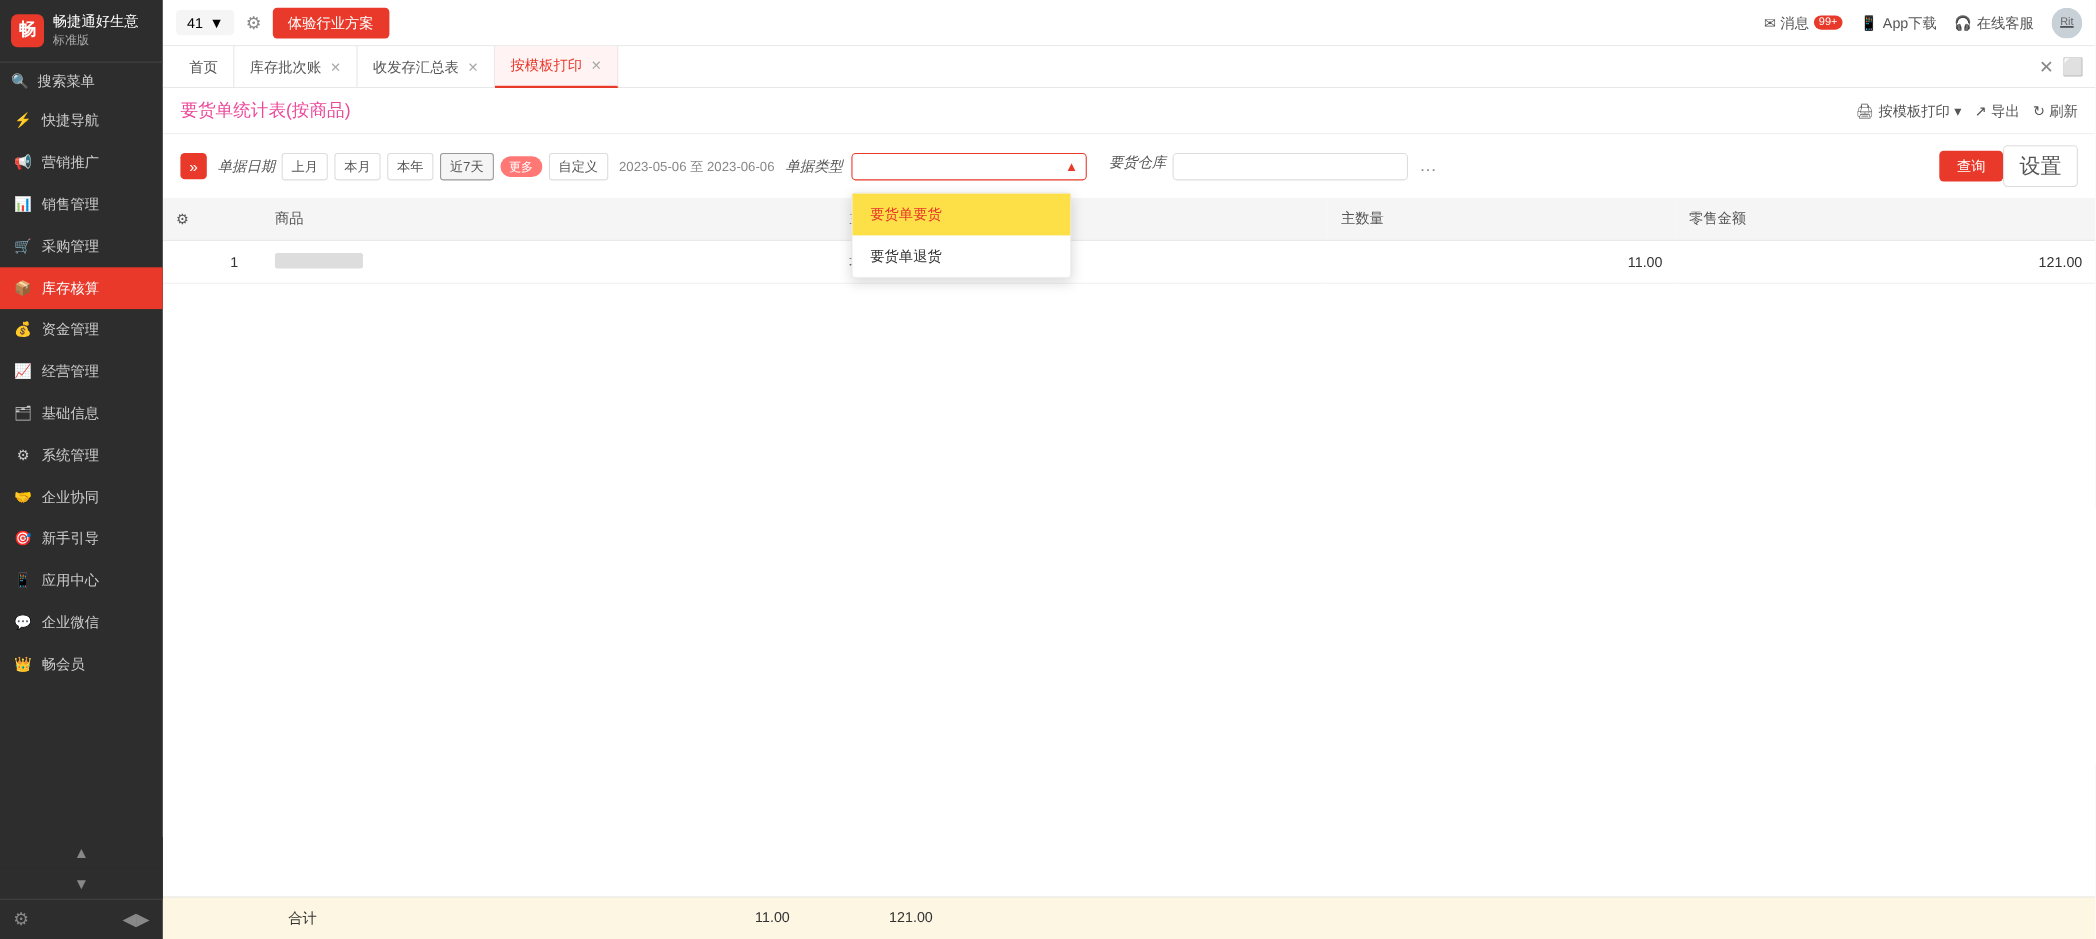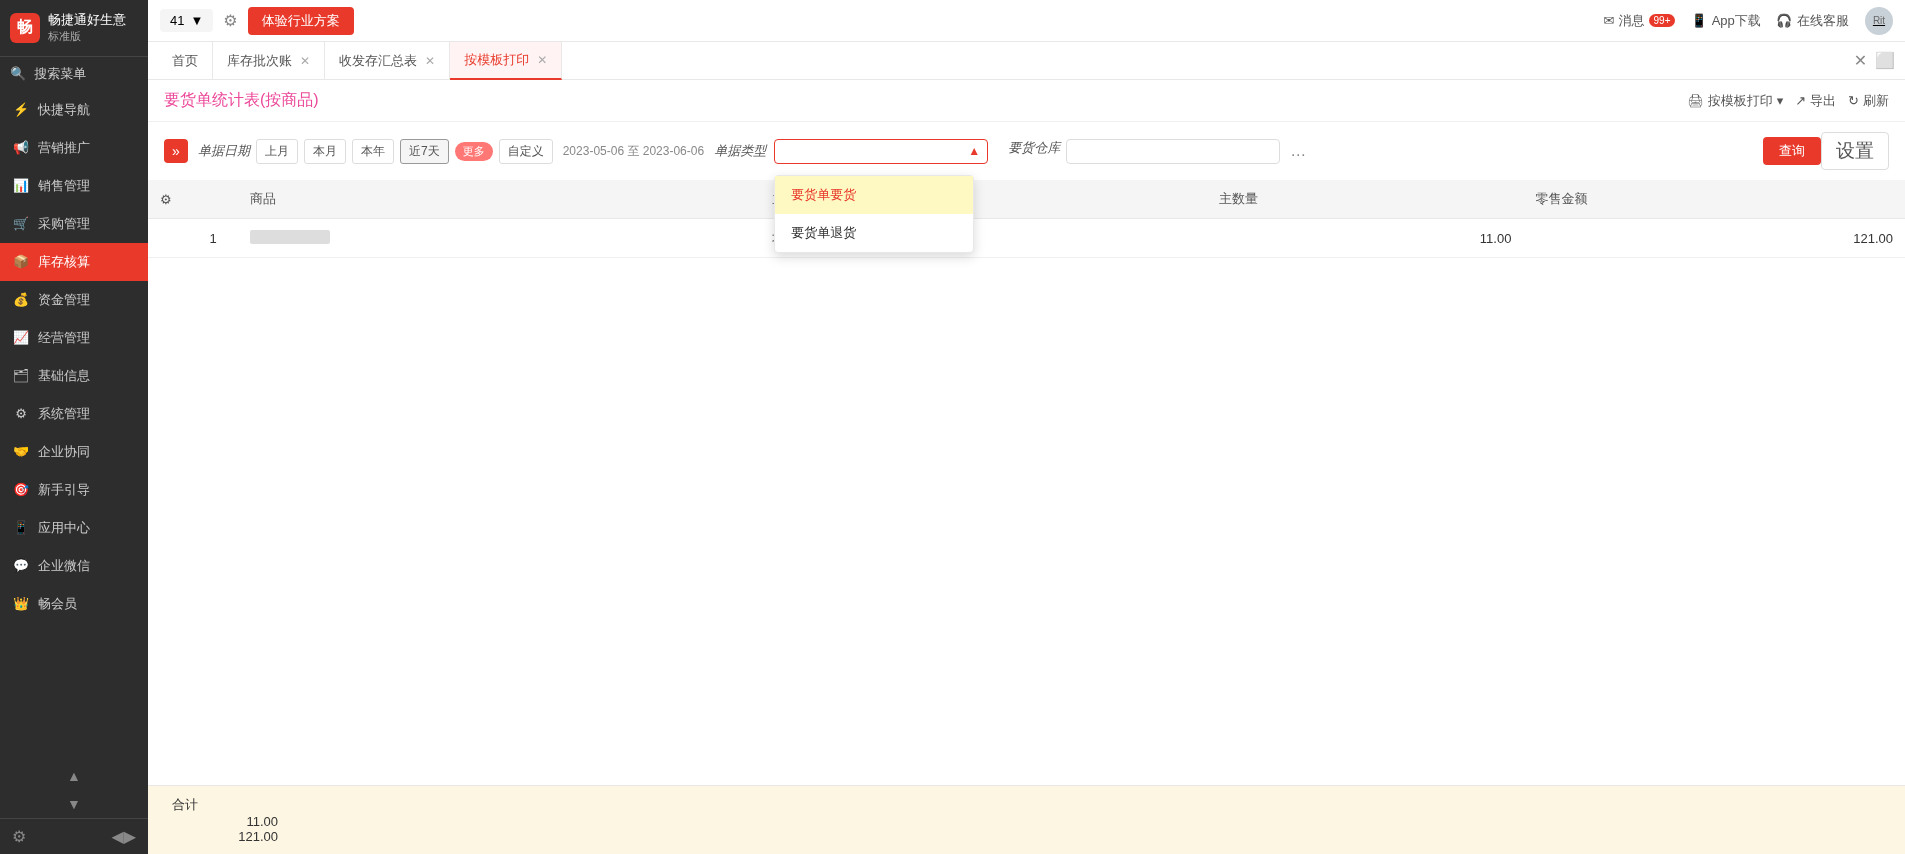--- a/index.html
+++ b/index.html
@@ -145,21 +145,21 @@
     .query-btn { background: #e8392a; color: #fff; border: none; padding: 5px 16px; border-radius: 4px; cursor: pointer; font-size: 13px; }
     .settings-btn { background: #fff; color: #555; border: 1px solid #ddd; padding: 5px 14px; border-radius: 4px; cursor: pointer; font-size: 19px; }
     .dropdown-menu {
       position: absolute; top: 36px; left: 0;
       background: #fff; border: 1px solid #e8e8e8; border-radius: 4px;
       box-shadow: 0 4px 12px rgba(0,0,0,0.15); min-width: 200px; z-index: 20;
     }
     .dropdown-item {
       padding: 10px 16px; cursor: pointer; font-size: 13px; color: #333;
     }
-    .dropdown-item.selected { background: #fef9c3; color: #e8392a; }
+    .dropdown-item.selected { background: #fde047; color: #e8392a; }
 
     
     .table-wrap { flex: 1; overflow: auto; background: #fff; margin: 0; }
     .data-table { width: 100%; border-collapse: collapse; }
     .data-table thead tr { background: #f5f5f5; }
     .data-table th {
       padding: 10px 12px; text-align: left; font-size: 13px; color: #555;
       border-bottom: 1px solid #e8e8e8; font-weight: 500; white-space: nowrap;
     }
     .data-table td {
@@ -170,21 +170,21 @@
     .col-settings { width: 40px; text-align: center; }
     .text-right { text-align: right; }
     .text-center { text-align: center; }
 
     
     .table-footer {
       background: #fdf6e3; border-top: 1px solid #e8e8e8;
       display: flex; align-items: center; padding: 10px 12px; gap: 0;
       flex-shrink: 0;
     }
-    .footer-cells { display: flex; width: 100%; flex-direction: column; }
+    .footer-cells { display: flex; width: 100%; }
     .footer-cell { padding: 0 12px; font-size: 13px; color: #333; }
     .footer-label { width: 350px; }
     .footer-qty { width: 130px; }
     .footer-amount { width: 130px; }
 
     
     .blurred-text { display: inline-block; background: #ddd; border-radius: 2px; height: 14px; }
 
     
     .page-content { flex: 1; display: flex; flex-direction: column; overflow: hidden; }

